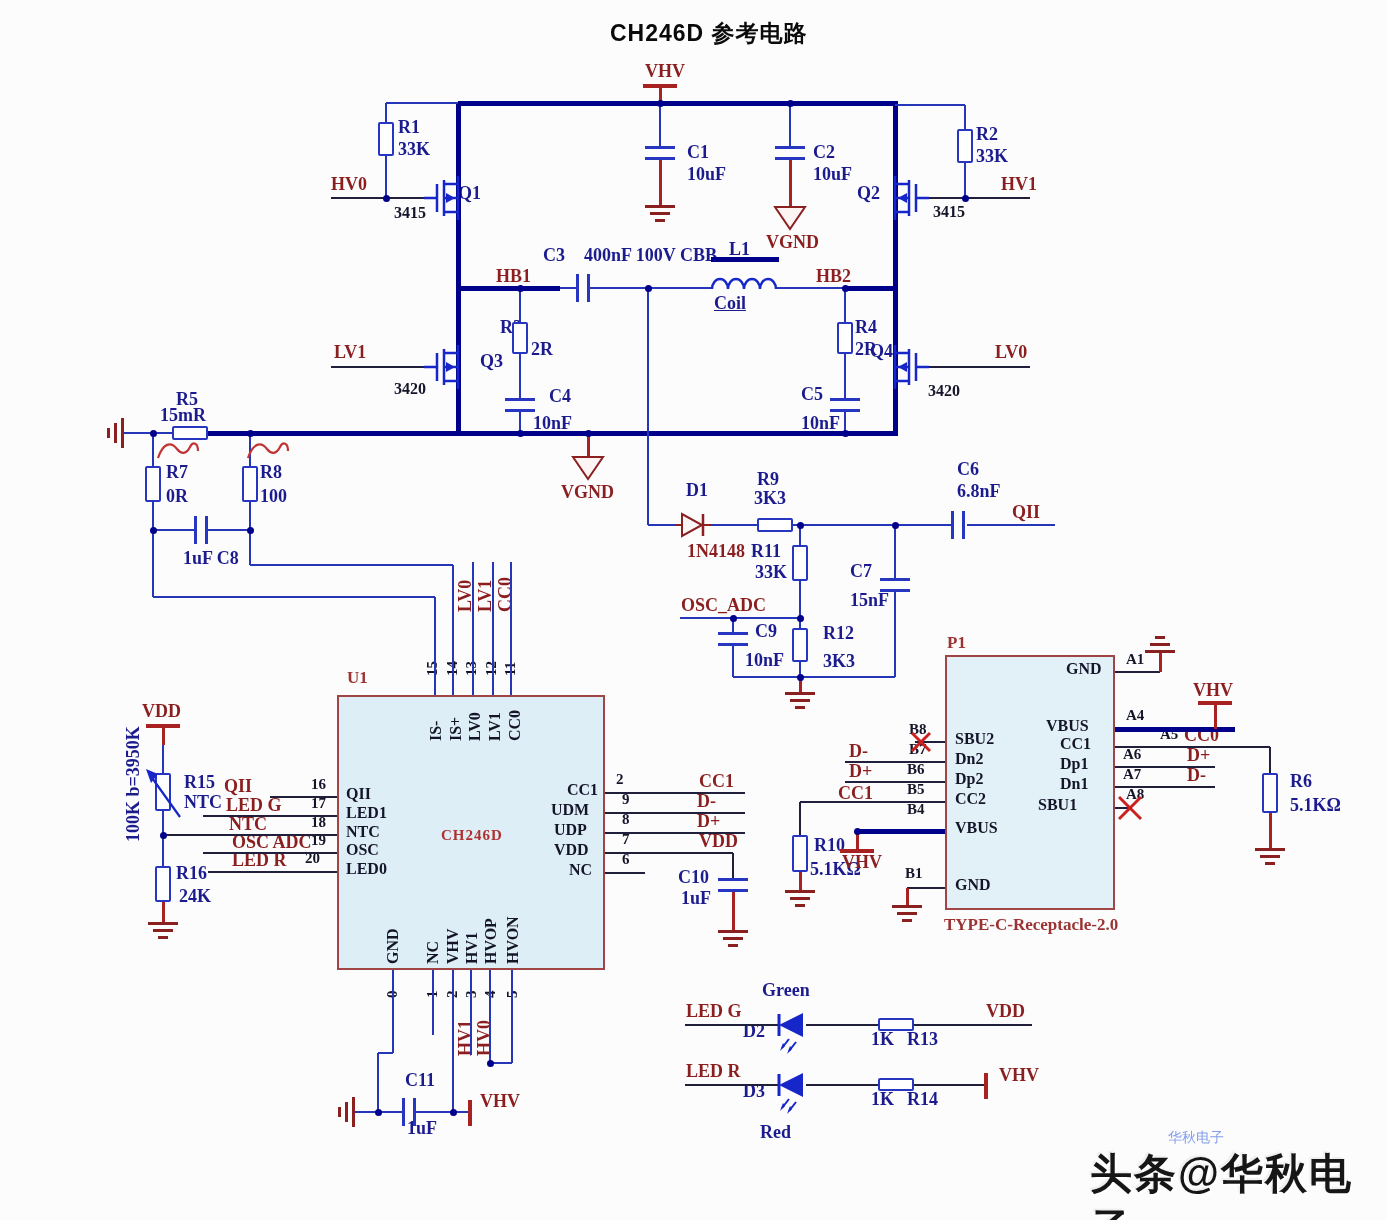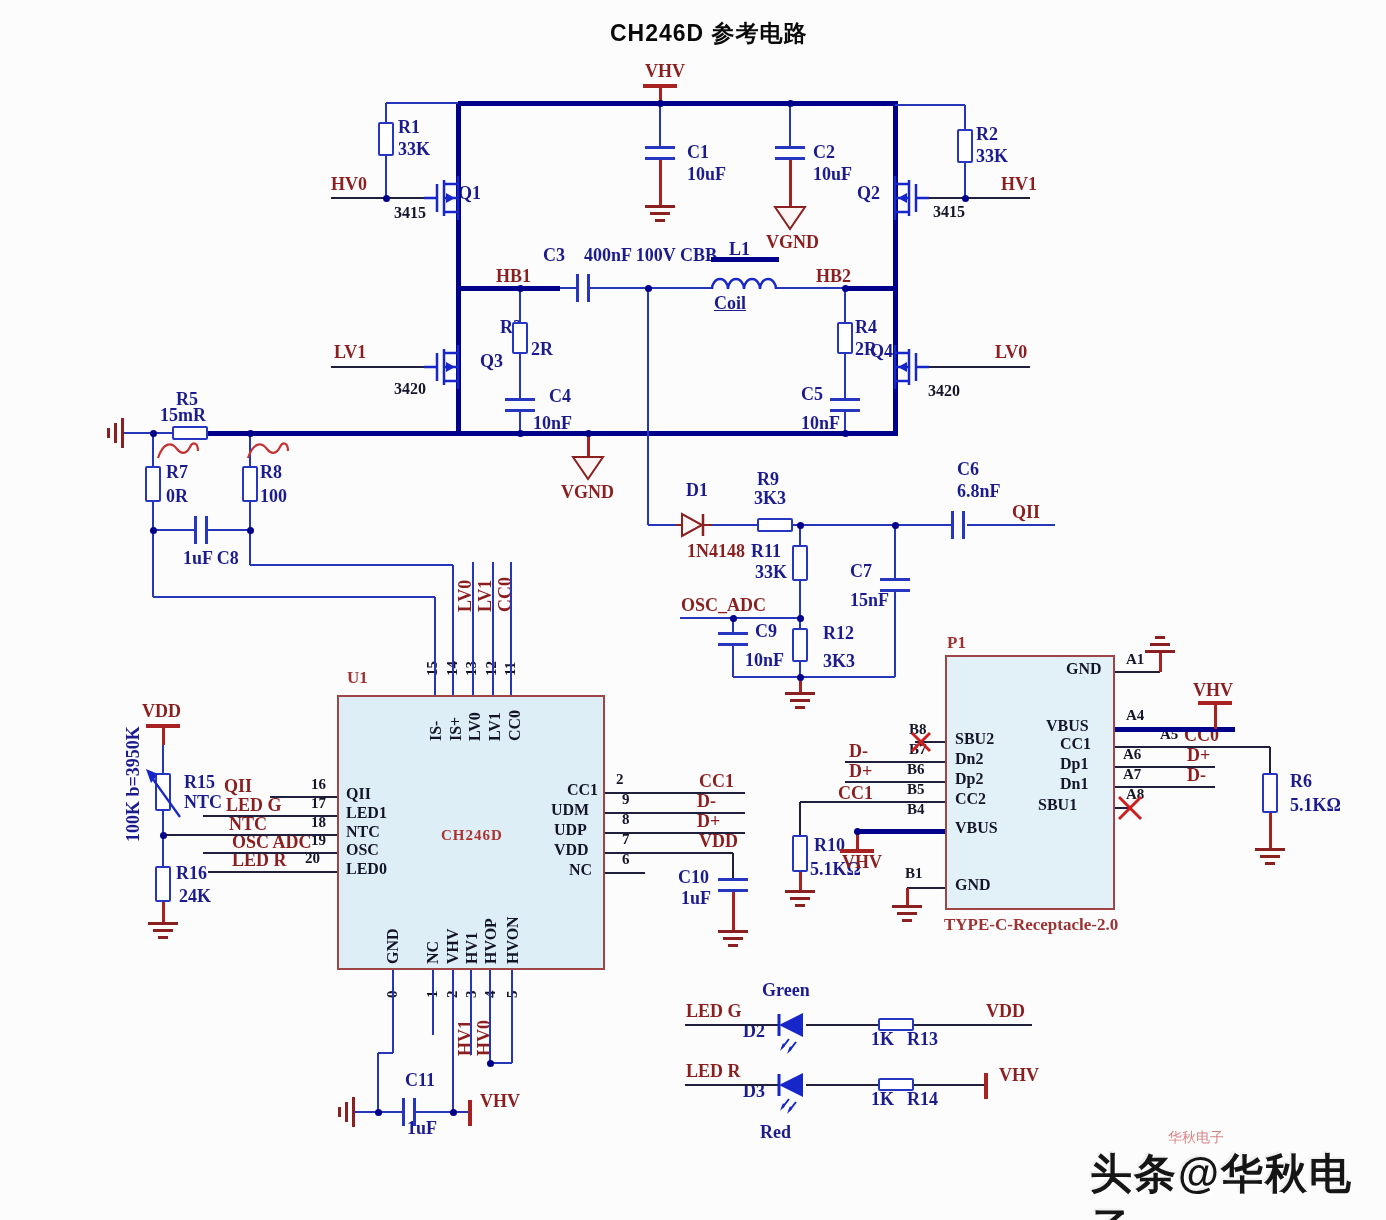--- a/index.html
+++ b/index.html
@@ -5,21 +5,21 @@
   html,body{margin:0;padding:0;background:#ffffff}
   #canvas{position:relative;width:1386px;height:1220px;background:#fcfcfd;overflow:hidden;
           font-family:"Liberation Serif",serif}
   .t{position:absolute;white-space:nowrap;line-height:1.05}
   .ref{color:#1b1b8e;font-size:18px;font-weight:700}
   .net{color:#8b1f1f;font-size:18px;font-weight:700}
   .blk{color:#15152a;font-size:16px;font-weight:600}
   .pin{color:#15152a;font-size:15px;font-weight:600}
   .chipref{color:#9c3333;font-size:17px;font-weight:700}
   .chip{color:#b03030;font-size:15px;font-weight:700;letter-spacing:1px}
-  .ghost{color:#b91c1c;font-size:14px;font-family:"Liberation Sans",sans-serif;opacity:.55}
+  .ghost{color:#1d4ed8;font-size:14px;font-family:"Liberation Sans",sans-serif;opacity:.55}
   .v{transform:rotate(-90deg);transform-origin:0 0}
   .wire,.capbar,.pbar{position:absolute}
   .dot{position:absolute;width:7px;height:7px;border-radius:50%;background:#00008a}
   .resistor{position:absolute;border:2px solid #2636c0;background:#fff;border-radius:2px;box-sizing:border-box}
   .box{position:absolute;border:2px solid #a04545;background:#ddeef6;box-sizing:border-box}
   .esvg{position:absolute}
   #title{position:absolute;left:610px;top:18px;font-family:"Liberation Sans",sans-serif;
          font-size:23px;font-weight:bold;color:#0a0a0a;letter-spacing:1px}
   #watermark{position:absolute;left:1090px;top:1146px;font-family:"Liberation Sans",sans-serif;
          font-size:42px;font-weight:bold;color:#161616;letter-spacing:2px;

